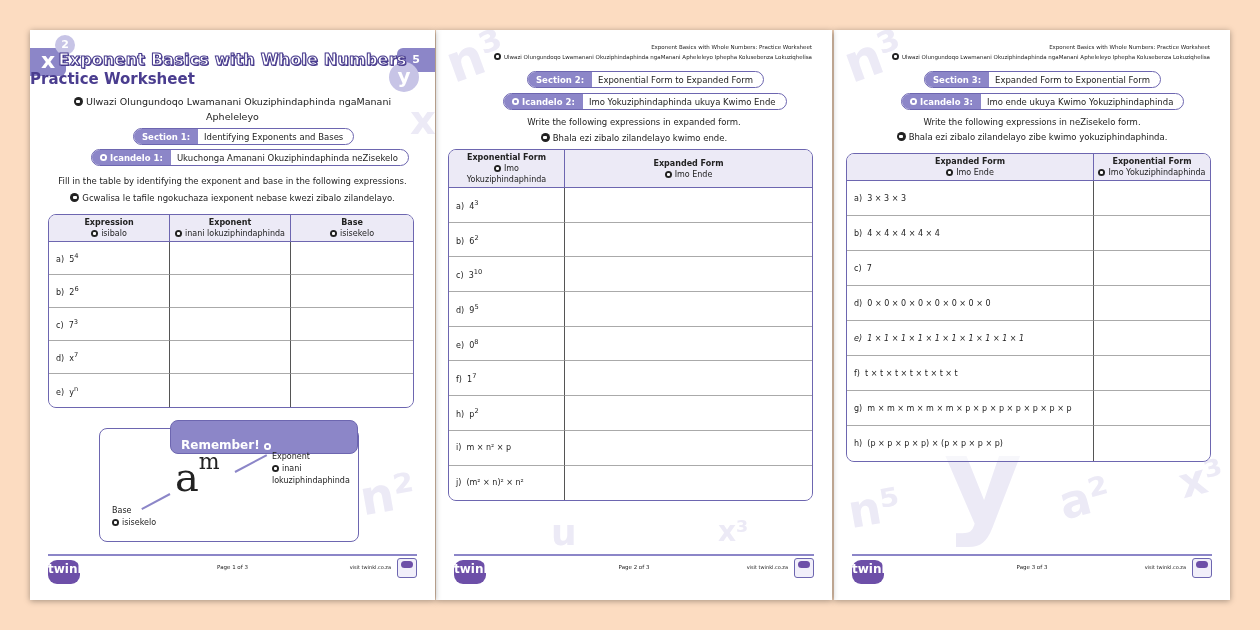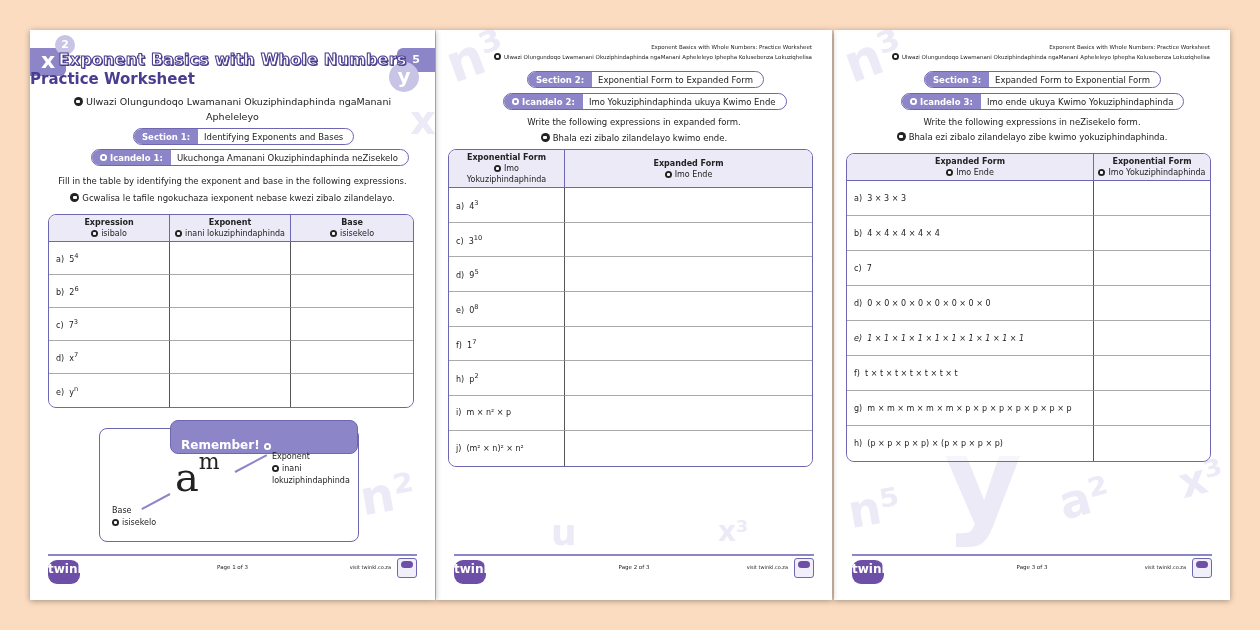--- a/index.html
+++ b/index.html
@@ -193,20 +193,24 @@
           <th style="width:116px;"><span>Exponential Form</span><span class="sub"><span class="flag small"></span><span>Imo Yokuziphindaphinda</span></span></th>
           <th><span>Expanded Form</span><span class="sub"><span class="flag small"></span><span>Imo Ende</span></span></th>
         </tr>
       </thead>
       <tbody>
         <tr style="height:34.7px;">
             <td><span>a)</span>&nbsp; <span>4</span><sup>3</sup></td>
             <td></td>
           </tr>
         <tr style="height:34.7px;">
+            <td><span>b)</span>&nbsp; <span>6</span><sup>2</sup></td>
+            <td></td>
+          </tr>
+        <tr style="height:34.7px;">
             <td><span>c)</span>&nbsp; <span>3</span><sup>10</sup></td>
             <td></td>
           </tr>
         <tr style="height:34.7px;">
             <td><span>d)</span>&nbsp; <span>9</span><sup>5</sup></td>
             <td></td>
           </tr>
         <tr style="height:34.7px;">
             <td><span>e)</span>&nbsp; <span>0</span><sup>8</sup></td>
             <td></td>

